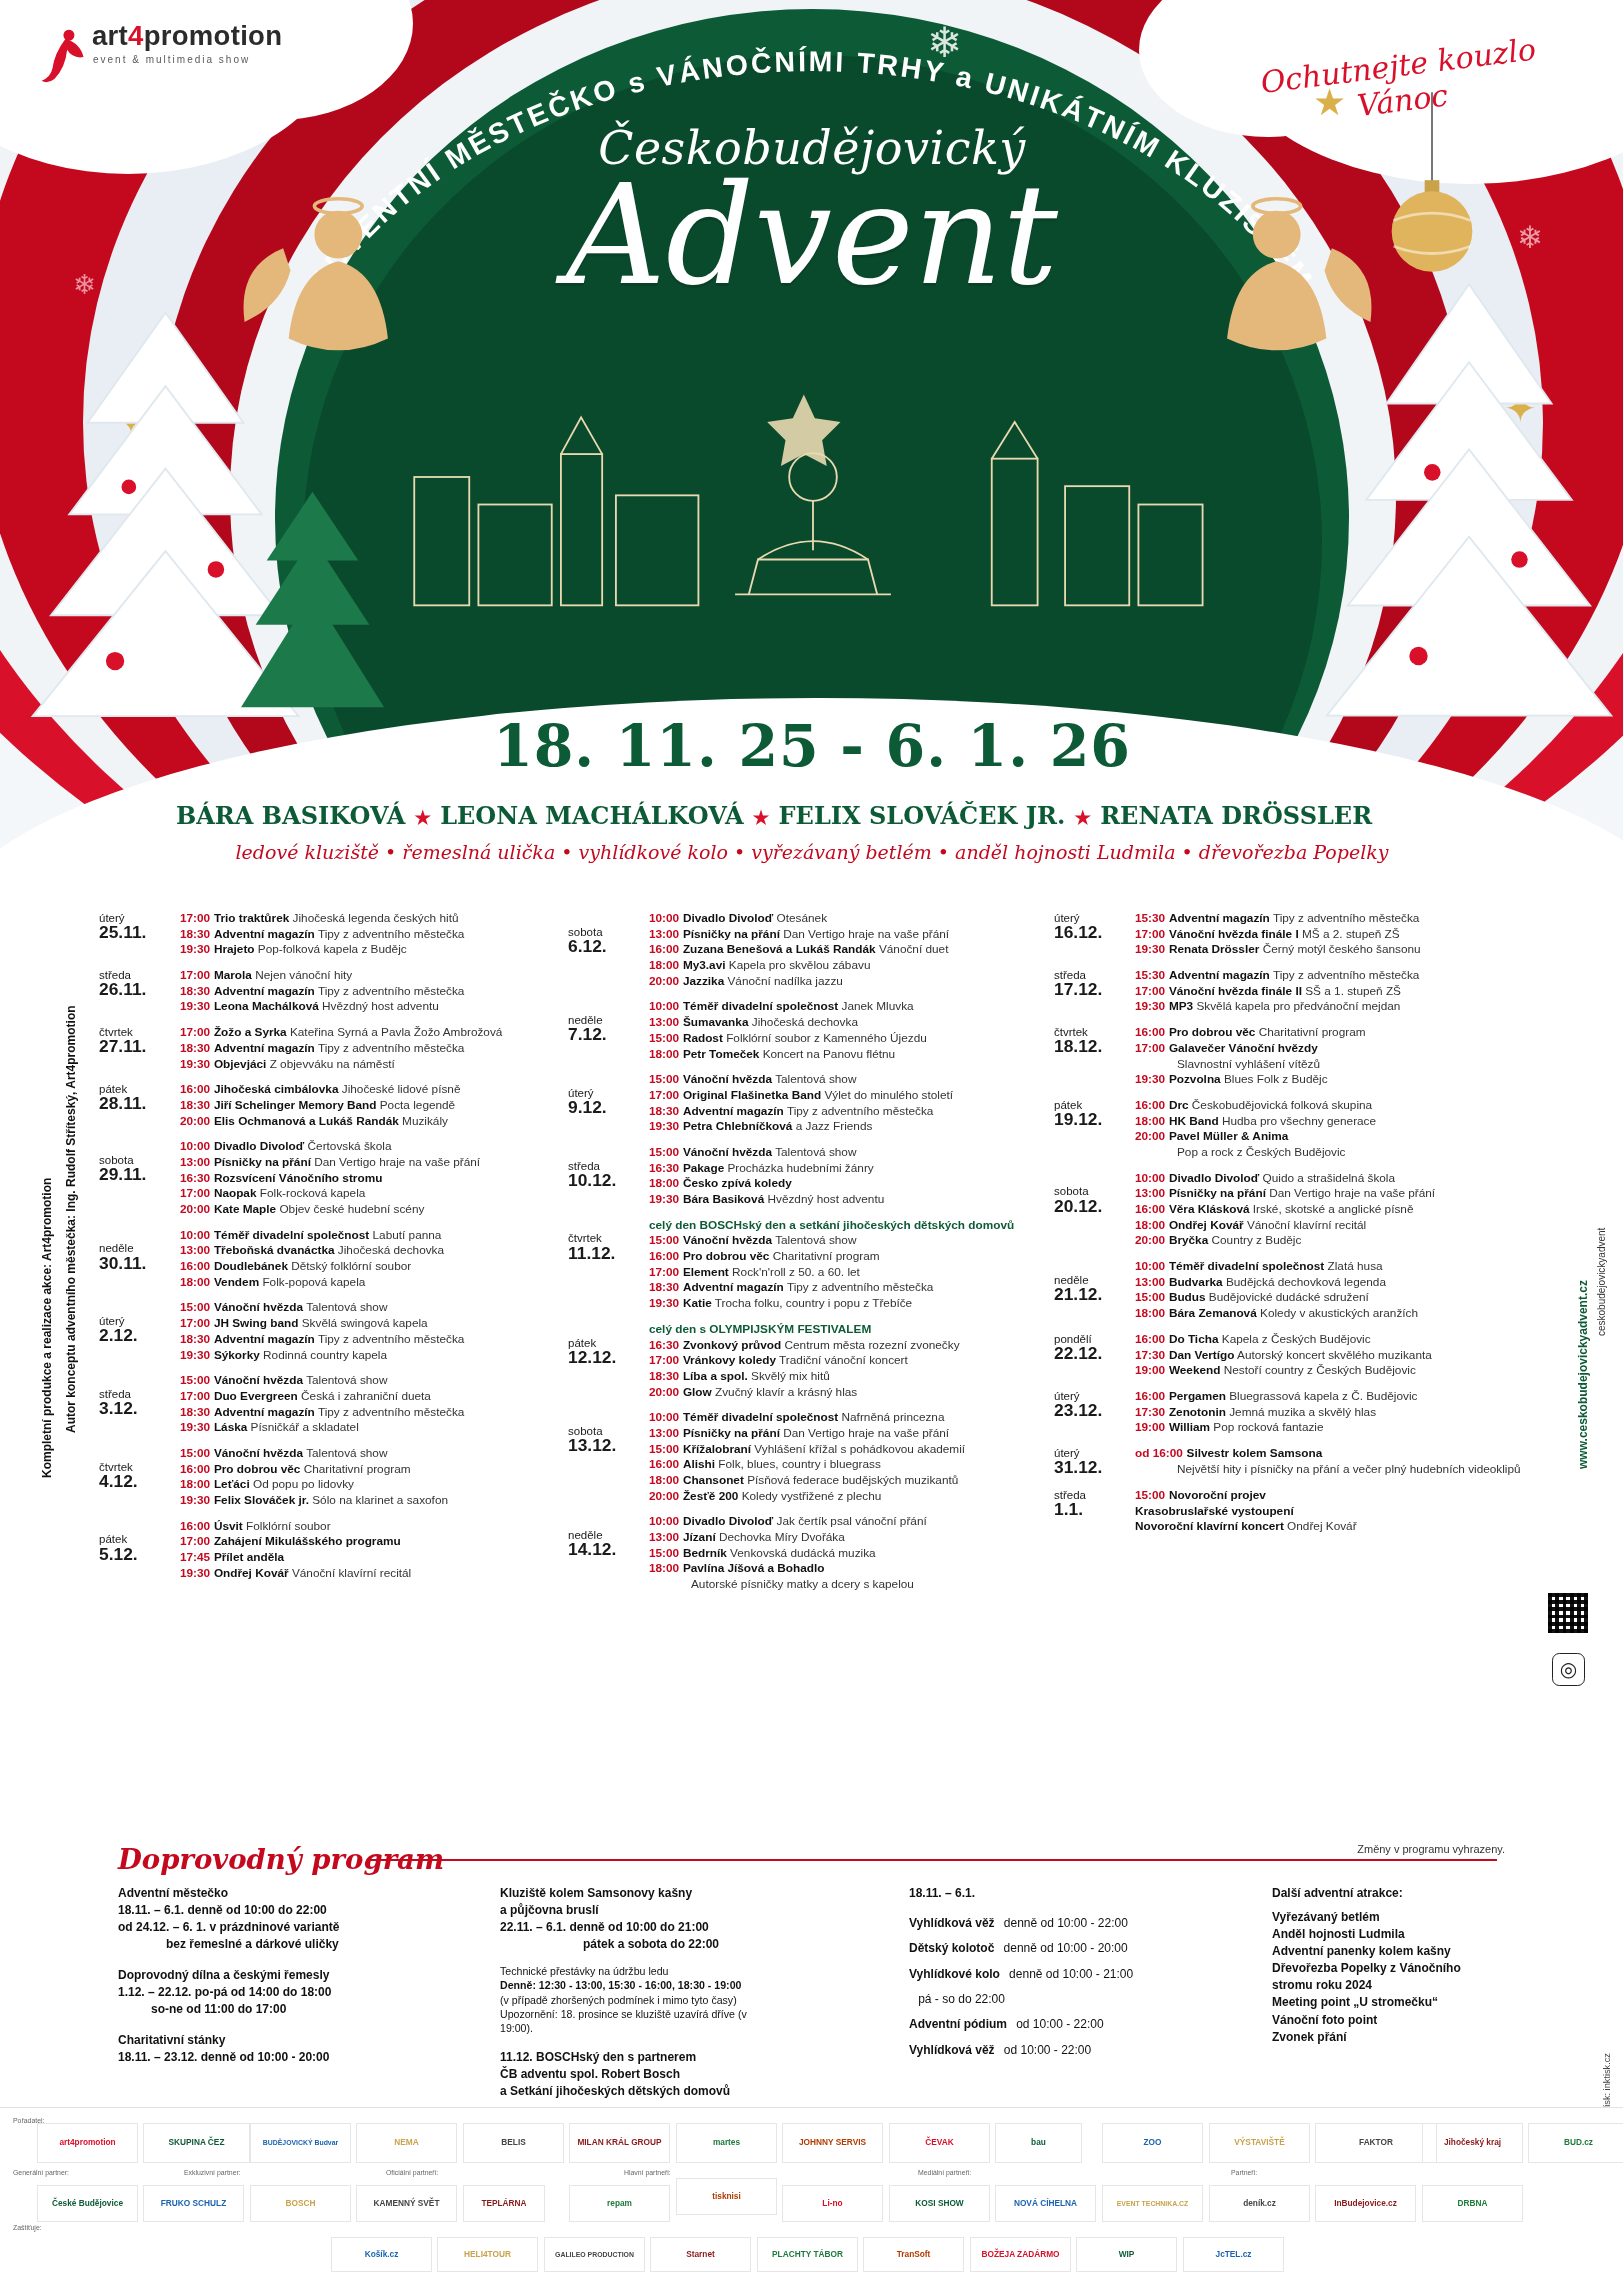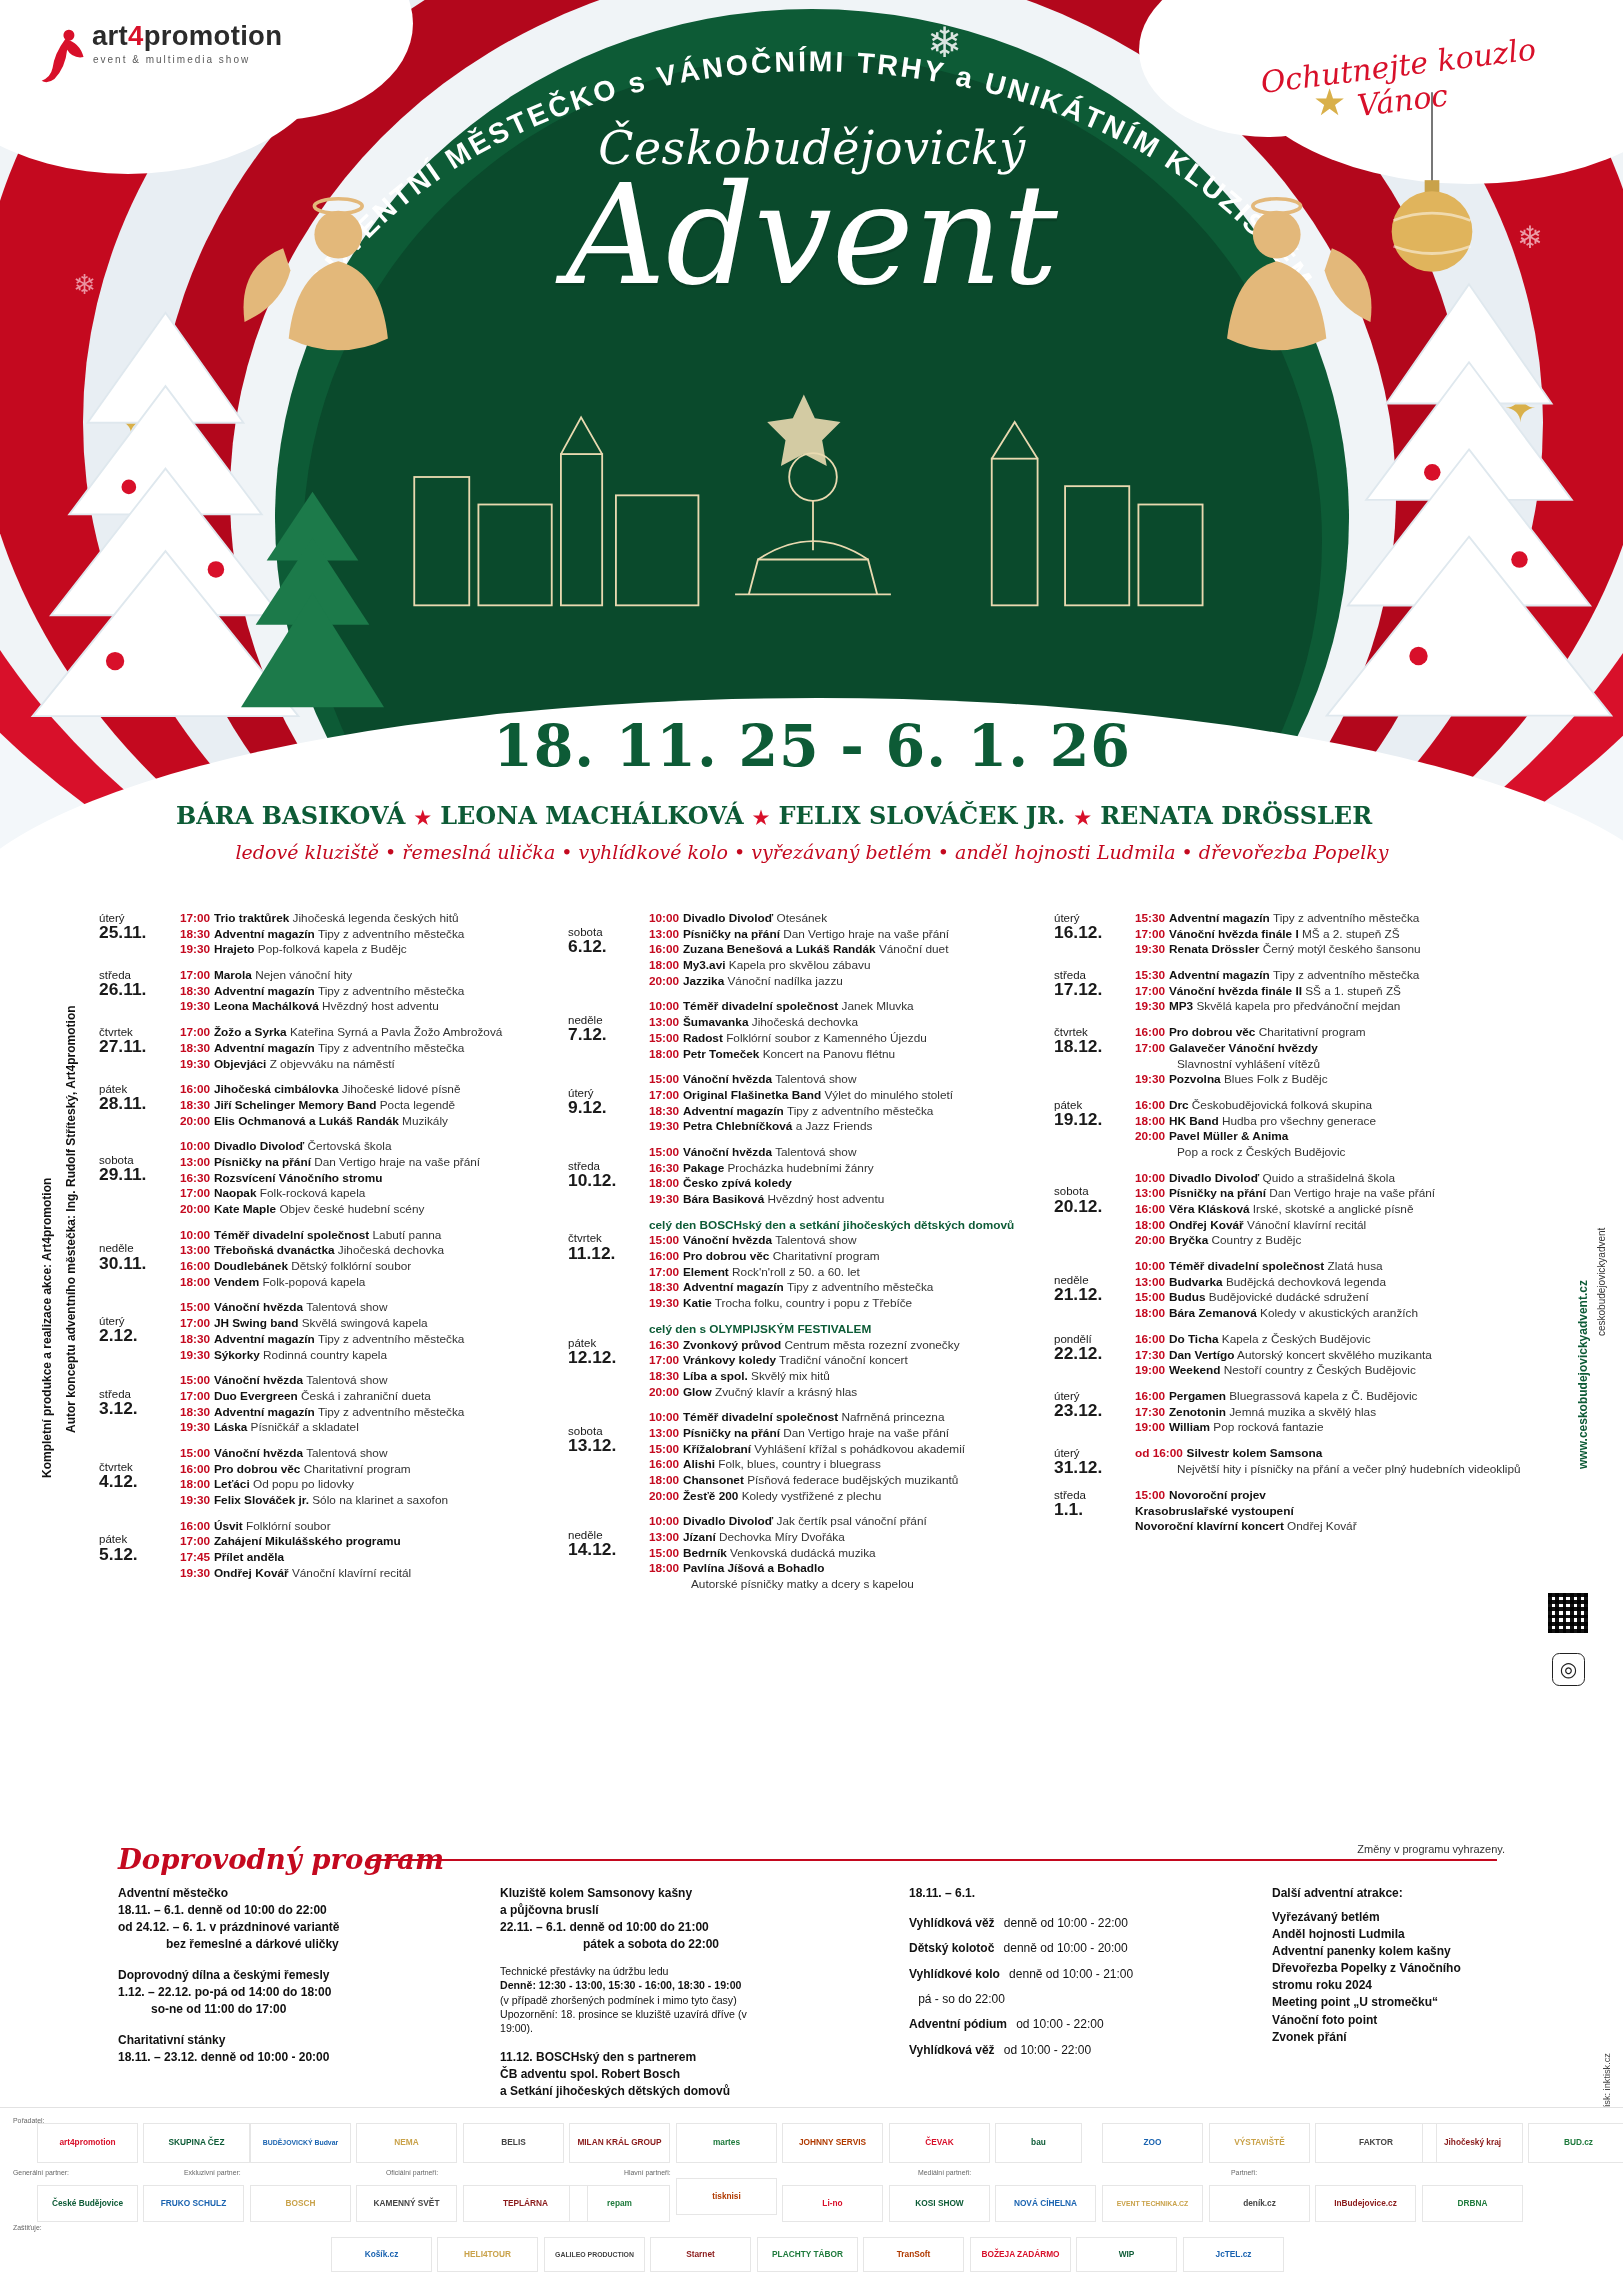--- a/index.html
+++ b/index.html
@@ -745,21 +745,21 @@
       <div class="f-logo" style="left: 995px; top: 14.7px; width: 87px; height: 40px; font-size: 8.3px; border: 0.9px solid rgb(230, 230, 230); color: rgb(13, 91, 54); padding: 1.8px;">bau</div>
       <div class="f-logo" style="left: 1102px; top: 14.7px; width: 101px; height: 40px; font-size: 8.3px; border: 0.9px solid rgb(230, 230, 230); color: rgb(26, 99, 176); padding: 1.8px;">ZOO</div>
       <div class="f-logo" style="left: 1209px; top: 14.7px; width: 101px; height: 40px; font-size: 8.3px; border: 0.9px solid rgb(230, 230, 230); color: rgb(201, 162, 74); padding: 1.8px;">VÝSTAVIŠTĚ</div>
       <div class="f-logo" style="left: 1315px; top: 14.7px; width: 122px; height: 40px; font-size: 8.3px; border: 0.9px solid rgb(230, 230, 230); color: rgb(68, 68, 68); padding: 1.8px;">FAKTOR</div>
       <div class="f-logo" style="left: 1422px; top: 14.7px; width: 101px; height: 40px; font-size: 8.3px; border: 0.9px solid rgb(230, 230, 230); color: rgb(138, 26, 26); padding: 1.8px;">Jihočeský kraj</div>
       <div class="f-logo" style="left: 1528px; top: 14.7px; width: 101px; height: 40px; font-size: 8.3px; border: 0.9px solid rgb(230, 230, 230); color: rgb(30, 122, 60); padding: 1.8px;">BUD.cz</div>
       <div class="f-logo" style="left: 37px; top: 77px; width: 101px; height: 37px; font-size: 8.3px; border: 0.9px solid rgb(230, 230, 230); color: rgb(13, 91, 54); padding: 1.8px;">České Budějovice</div>
       <div class="f-logo" style="left: 143px; top: 77px; width: 101px; height: 37px; font-size: 8.3px; border: 0.9px solid rgb(230, 230, 230); color: rgb(26, 99, 176); padding: 1.8px;">FRUKO SCHULZ</div>
       <div class="f-logo" style="left: 250px; top: 77px; width: 101px; height: 37px; font-size: 8.3px; border: 0.9px solid rgb(230, 230, 230); color: rgb(201, 162, 74); padding: 1.8px;">BOSCH</div>
       <div class="f-logo" style="left: 356px; top: 77px; width: 101px; height: 37px; font-size: 8.3px; border: 0.9px solid rgb(230, 230, 230); color: rgb(68, 68, 68); padding: 1.8px;">KAMENNÝ SVĚT</div>
-      <div class="f-logo" style="left: 463px; top: 77px; width: 125px; height: 37px; font-size: 8.3px; border: 0.9px solid rgb(230, 230, 230); color: rgb(138, 26, 26); padding: 12px;">TEPLÁRNA</div>
+      <div class="f-logo" style="left: 463px; top: 77px; width: 82px; height: 37px; font-size: 8.3px; border: 0.9px solid rgb(230, 230, 230); color: rgb(138, 26, 26); padding: 12px;">TEPLÁRNA</div>
       <div class="f-logo" style="left: 569px; top: 77px; width: 101px; height: 37px; font-size: 8.3px; border: 0.9px solid rgb(230, 230, 230); color: rgb(30, 122, 60); padding: 1.8px;">repam</div>
       <div class="f-logo" style="left: 676px; top: 70px; width: 101px; height: 37px; font-size: 8.3px; border: 0.9px solid rgb(230, 230, 230); color: rgb(176, 58, 0); padding: 1.8px;">tisknisi</div>
       <div class="f-logo" style="left: 782px; top: 77px; width: 101px; height: 37px; font-size: 8.3px; border: 0.9px solid rgb(230, 230, 230); color: rgb(216, 16, 42); padding: 1.8px;">Li-no</div>
       <div class="f-logo" style="left: 889px; top: 77px; width: 101px; height: 37px; font-size: 8.3px; border: 0.9px solid rgb(230, 230, 230); color: rgb(13, 91, 54); padding: 1.8px;">KOSI SHOW</div>
       <div class="f-logo" style="left: 995px; top: 77px; width: 101px; height: 37px; font-size: 8.3px; border: 0.9px solid rgb(230, 230, 230); color: rgb(26, 99, 176); padding: 1.8px;">NOVÁ CÍHELNA</div>
       <div class="f-logo" style="left: 1102px; top: 77px; width: 101px; height: 37px; font-size: 6.9px; border: 0.9px solid rgb(230, 230, 230); color: rgb(201, 162, 74); padding: 1.8px;">EVENT TECHNIKA.CZ</div>
       <div class="f-logo" style="left: 1209px; top: 77px; width: 101px; height: 37px; font-size: 8.3px; border: 0.9px solid rgb(230, 230, 230); color: rgb(68, 68, 68); padding: 1.8px;">deník.cz</div>
       <div class="f-logo" style="left: 1315px; top: 77px; width: 101px; height: 37px; font-size: 8.3px; border: 0.9px solid rgb(230, 230, 230); color: rgb(138, 26, 26); padding: 1.8px;">InBudejovice.cz</div>
       <div class="f-logo" style="left: 1422px; top: 77px; width: 101px; height: 37px; font-size: 8.3px; border: 0.9px solid rgb(230, 230, 230); color: rgb(30, 122, 60); padding: 1.8px;">DRBNA</div>
       <div class="f-logo" style="left: 331px; top: 129px; width: 101px; height: 35px; font-size: 8.3px; border: 0.9px solid rgb(230, 230, 230); color: rgb(26, 99, 176); padding: 1.8px;">Košík.cz</div>

